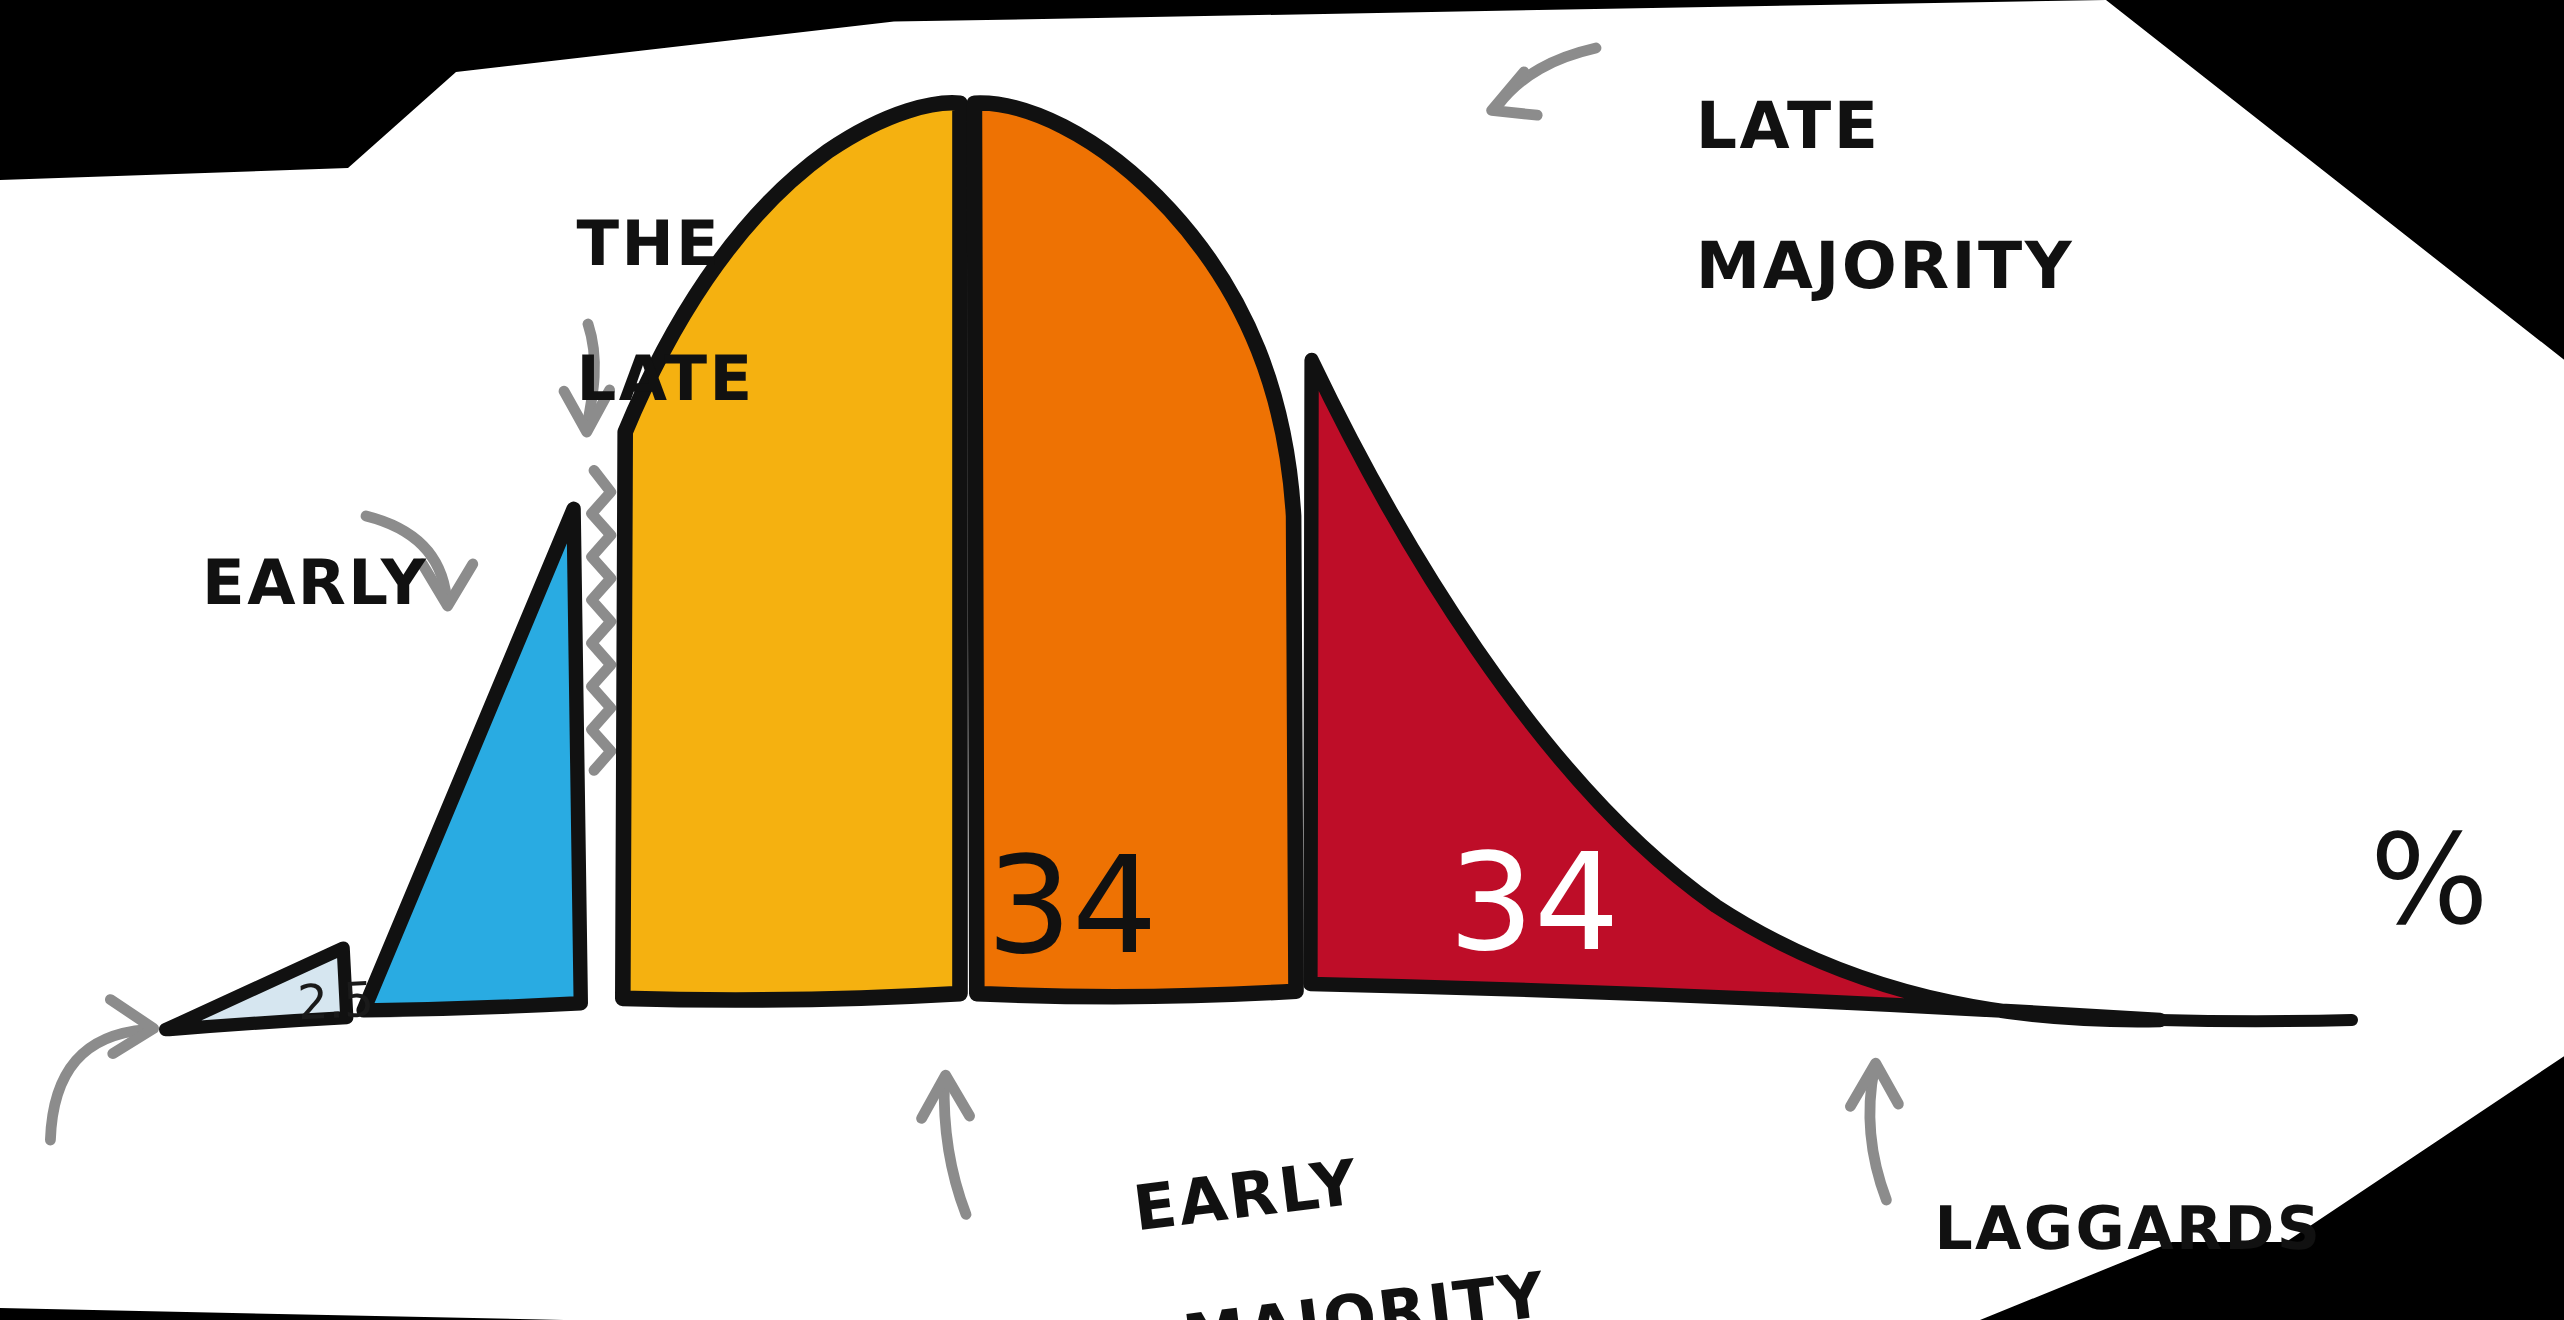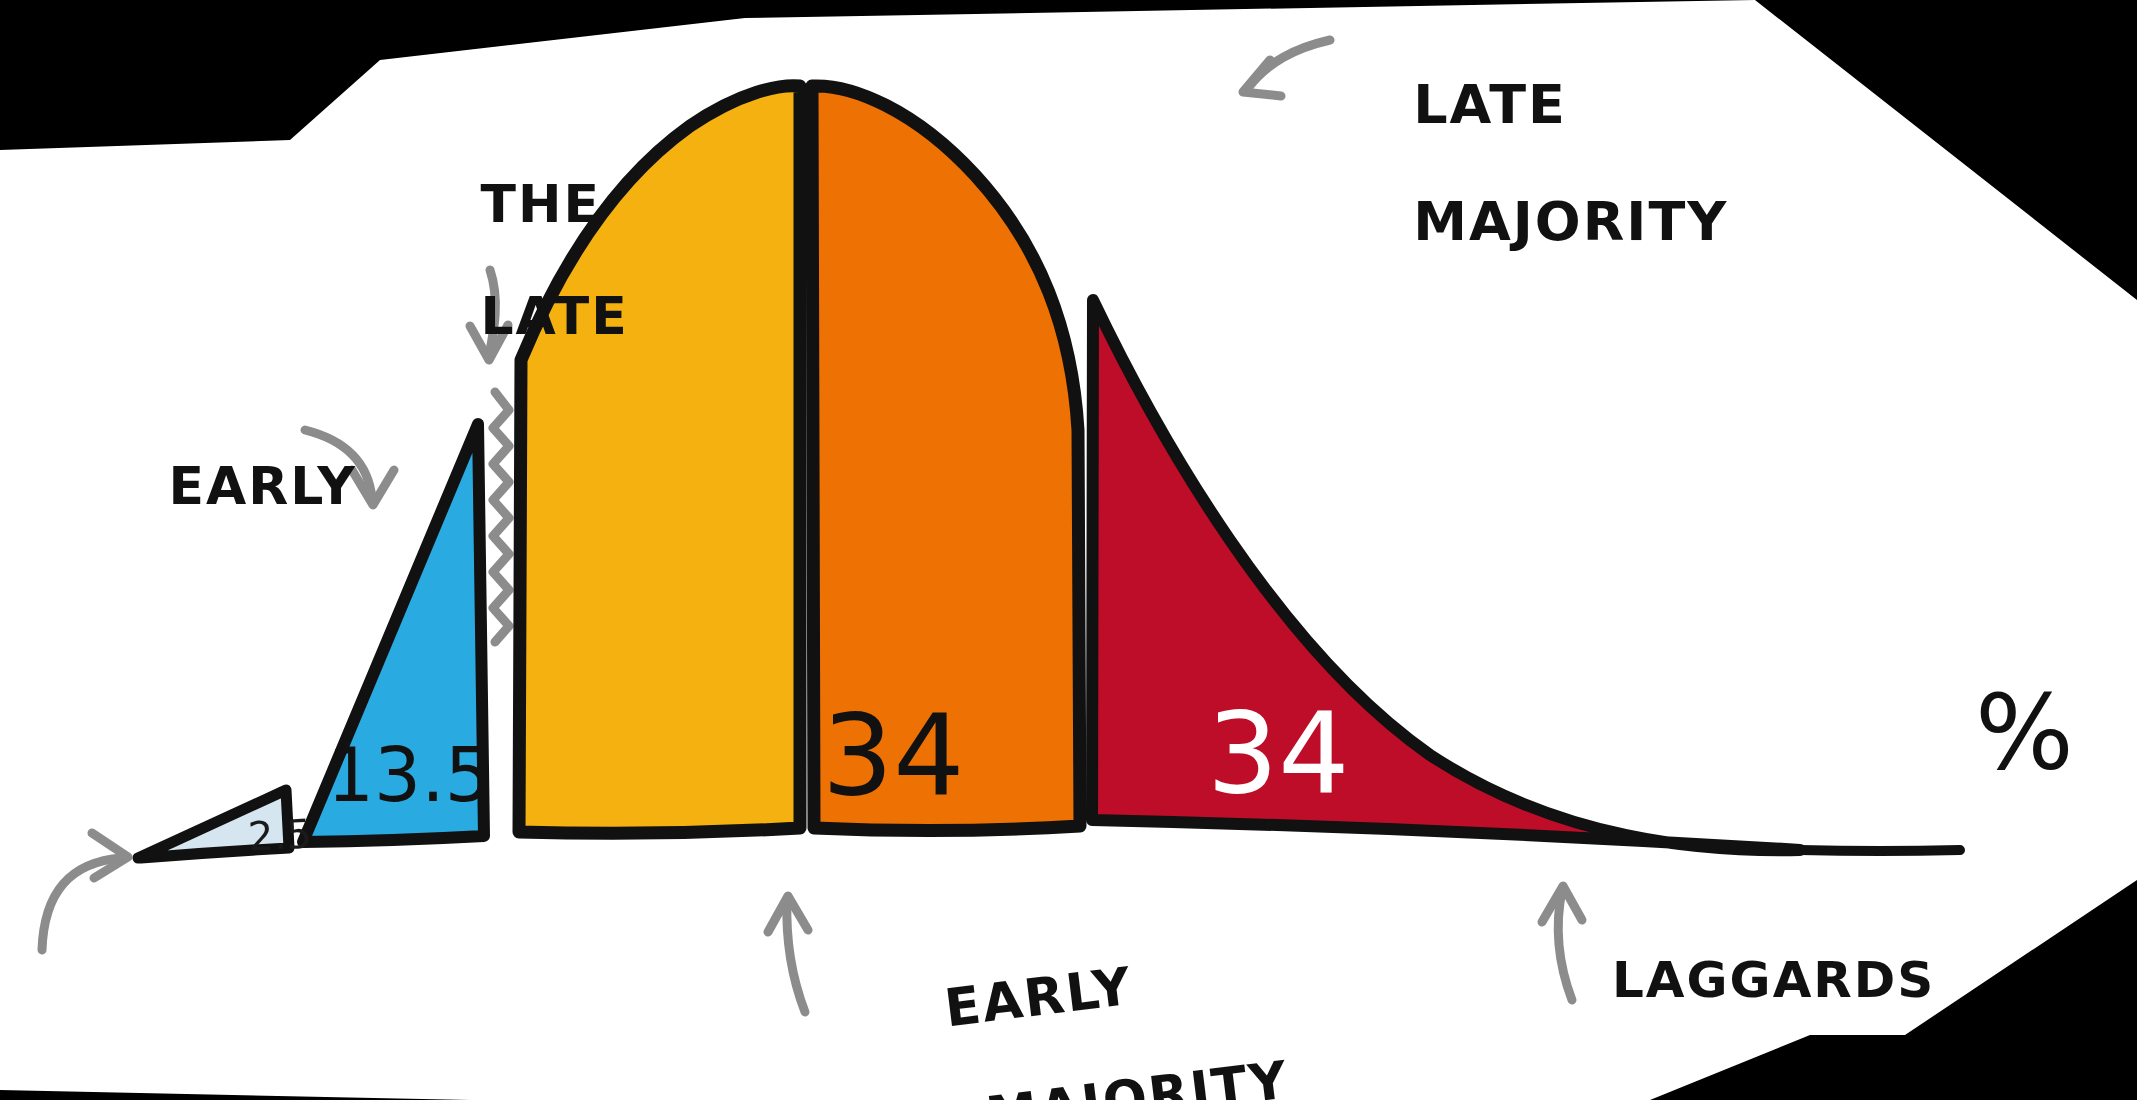--- a/index.html
+++ b/index.html
@@ -45,21 +45,21 @@
     font-weight:400;
     white-space:pre;
     user-select:none;
   }
   
   #lbl-innovators{left:50px;  top:952px;  font-size:46px;}
   #lbl-earlyadopters{left:88px; top:402px; font-size:52px; text-align:left;}
   #lbl-chasm{left:400px; top:120px; font-size:52px; text-align:left;}
   #lbl-latemajority{left:1330px; top:18px; font-size:54px;}
   #lbl-earlymajority{left:855px; top:935px; font-size:52px; transform:rotate(-7deg); transform-origin:left top;}
-  #lbl-laggards{left:1612px; top:953px; font-size:50px;}
+  #lbl-laggards{left:1612px; top:997px; font-size:50px;}
 
   #num-25{left:248px; top:812px; font-size:40px; color:#1a1a1a; transform:rotate(-3deg);}
   #num-135{left:327px; top:732px; font-size:74px; color:#111;}
   #num-34a{left:822px; top:690px; font-size:112px; color:#111;}
   #num-34b{left:1207px; top:688px; font-size:112px; color:#ffffff;}
   #num-16{left:1545px; top:649px; font-size:104px; color:#ffffff;}
   #num-pct{left:1975px; top:672px; font-size:104px; color:#111;}
 </style>
 </head>
 <body>
@@ -163,21 +163,20 @@
 
   <div class="lbl" id="lbl-earlymajority">
     <span>EARLY</span><br>
     <span style="margin-left:28px;display:inline-block">MAJORITY</span>
   </div>
 
   <div class="lbl" id="lbl-laggards">LAGGARDS</div>
 
   <div class="num" id="num-25">2.5</div>
 
-  <div class="num" id="num-135">13.5</div>
 
   <div class="num" id="num-34a">34</div>
 
   <div class="num" id="num-34b">34</div>
 
   <div class="num" id="num-16">16</div>
 
   <div class="num" id="num-pct">%</div>
 </div>
 

